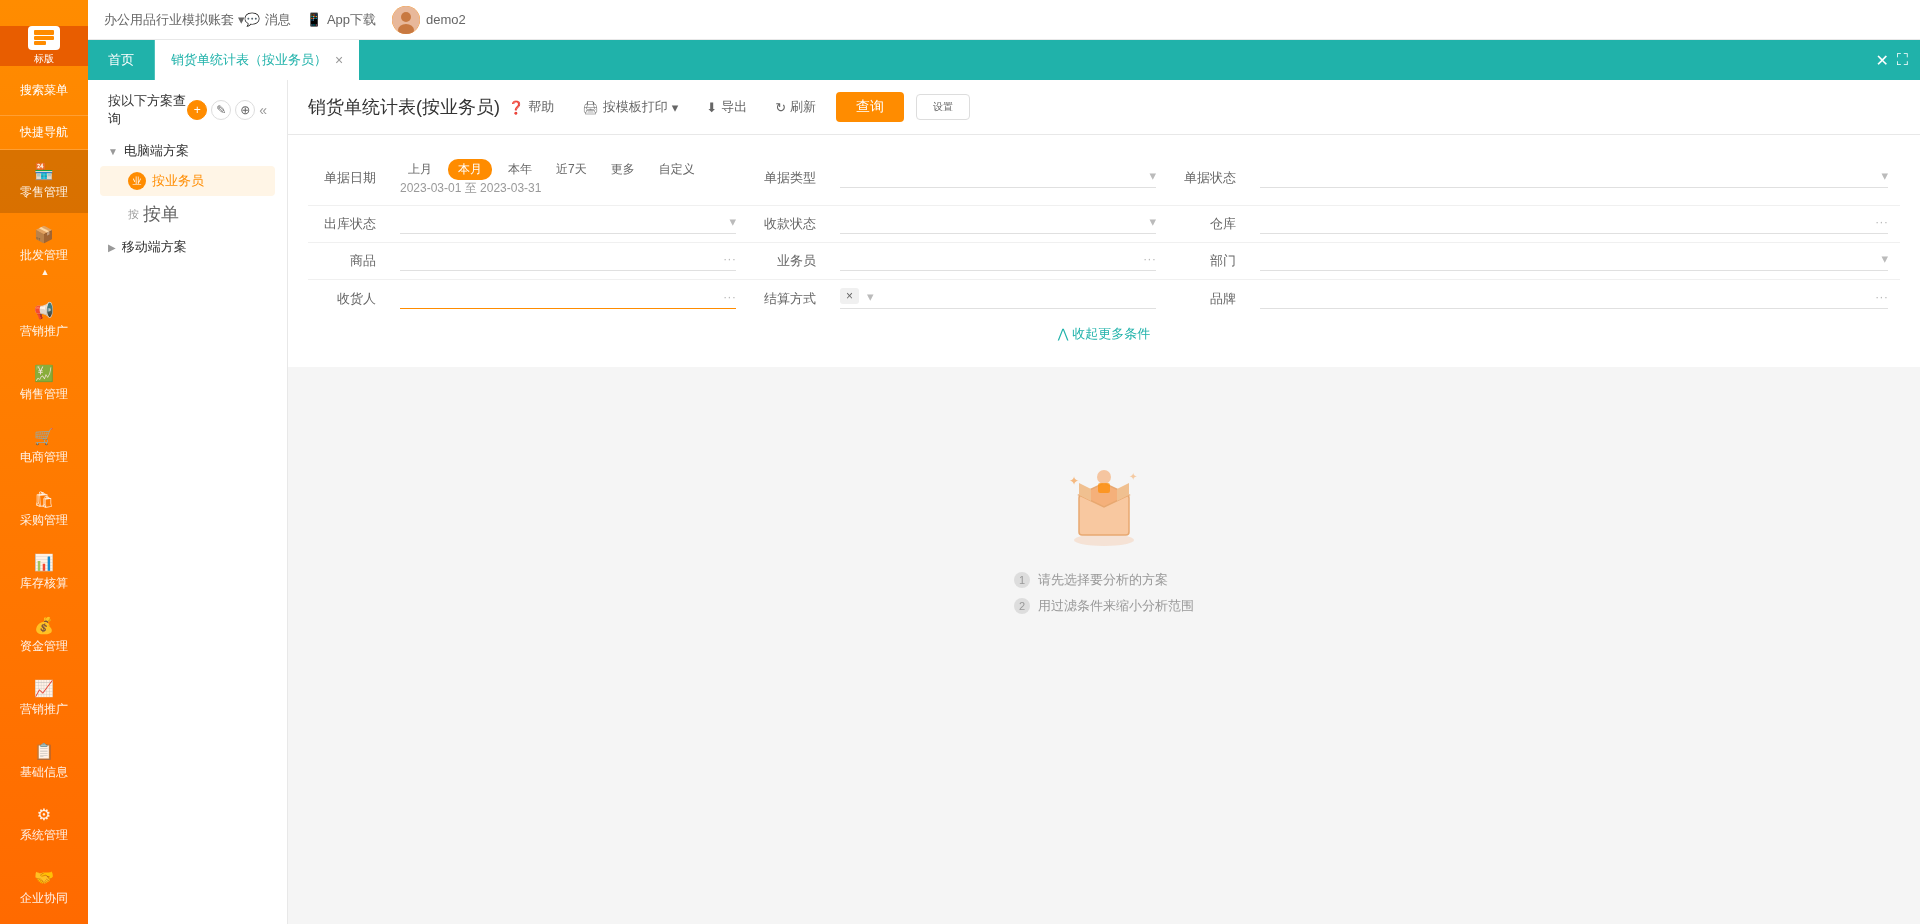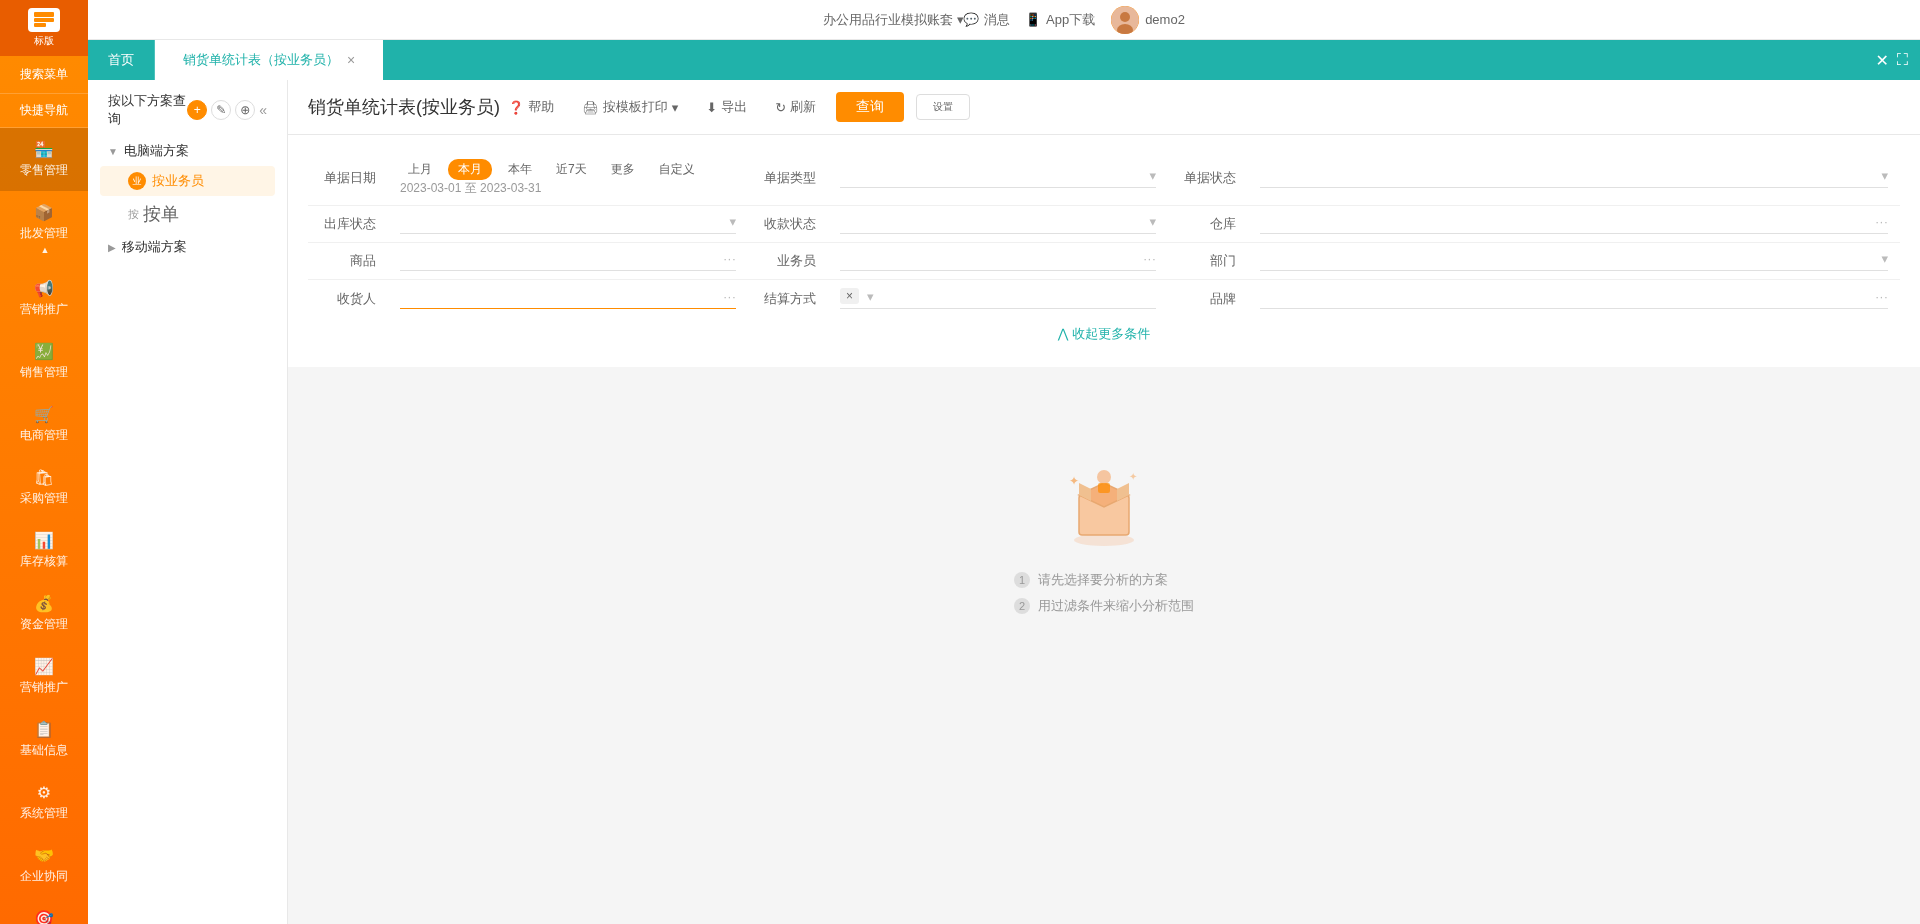--- a/index.html
+++ b/index.html
@@ -11,45 +11,46 @@
       background: linear-gradient(180deg, #ff8c00 0%, #ff6a00 100%);
       display: flex;
       flex-direction: column;
       align-items: center;
       min-height: 100vh;
       flex-shrink: 0;
       z-index: 100;
     }
     .sidebar-logo {
       width: 88px;
-      height: 56px;
+      height: 40px;
       display: flex;
       flex-direction: column;
       align-items: center;
       justify-content: center;
       background: #e85d00;
       cursor: pointer;
+      margin-top: 26px;
     }
     .sidebar-logo-icon {
       width: 32px;
       height: 24px;
       background: #fff;
       border-radius: 4px;
       display: flex;
       align-items: center;
       justify-content: center;
       margin-bottom: 2px;
     }
     .sidebar-logo-text {
       color: #fff;
       font-size: 10px;
     }
     .sidebar-search {
       width: 100%;
-      padding: 10px 0;
+      padding: 16px 0;
       text-align: center;
       color: #fff;
       font-size: 12px;
       cursor: pointer;
       border-bottom: 1px solid rgba(255,255,255,0.2);
     }
     .sidebar-quick {
       width: 100%;
       padding: 8px 0;
       text-align: center;
@@ -93,21 +94,21 @@
       flex-direction: column;
       overflow: hidden;
     }
 
     
     .header {
       height: 40px;
       background: #fff;
       display: flex;
       align-items: center;
-      justify-content: center;
+      justify-content: flex-start;
       padding: 0 16px;
       border-bottom: 1px solid #e8e8e8;
       flex-shrink: 0;
     }
     .header-left {
       display: flex;
       align-items: center;
       gap: 8px;
     }
     .header-dropdown {
@@ -164,21 +165,21 @@
       height: 100%;
       display: flex;
       align-items: center;
       color: #fff;
       font-size: 13px;
       cursor: pointer;
       border-right: 1px solid rgba(255,255,255,0.2);
     }
     .tab-active {
       background: #fff;
-      padding: 0 28px;
+      padding: 0 16px;
       height: 100%;
       display: flex;
       align-items: center;
       color: #20b2aa;
       font-size: 13px;
       cursor: pointer;
       gap: 8px;
     }
     .tab-close {
       font-size: 14px;

